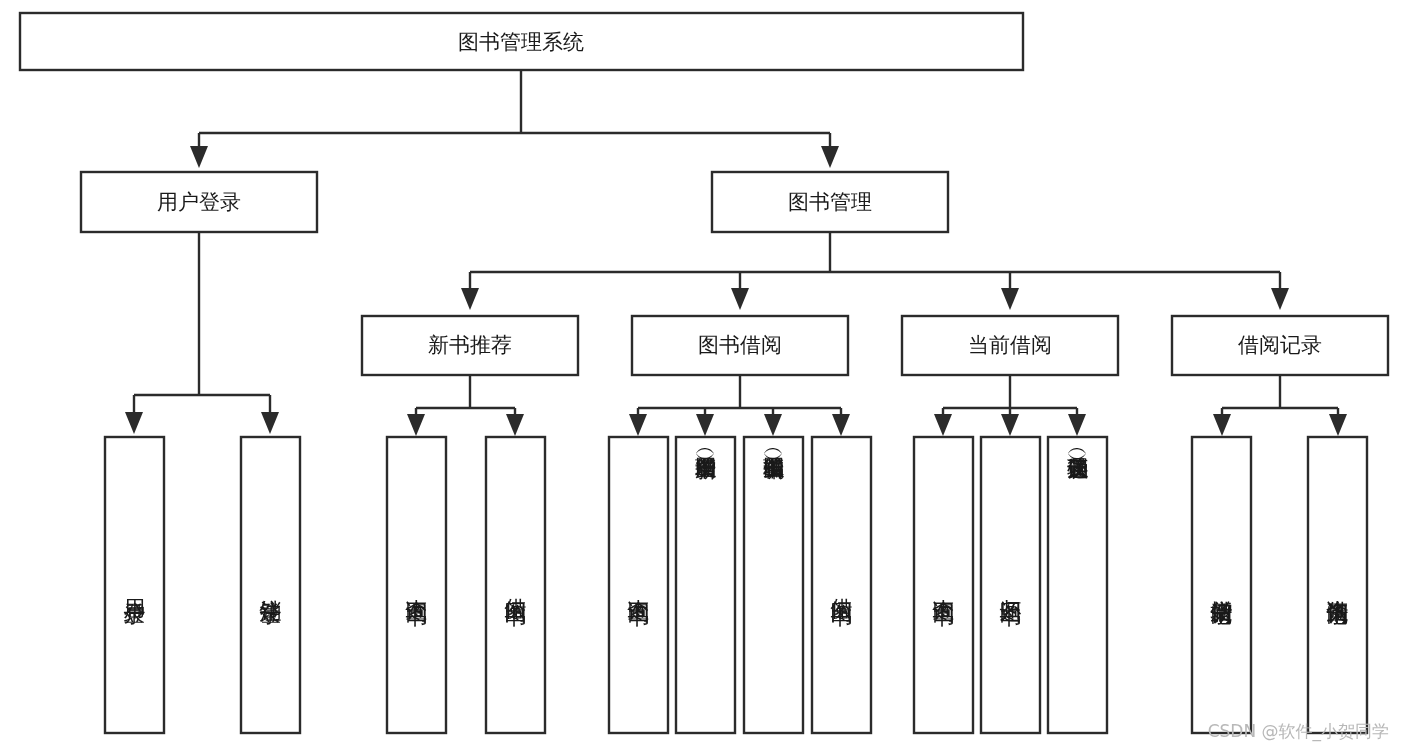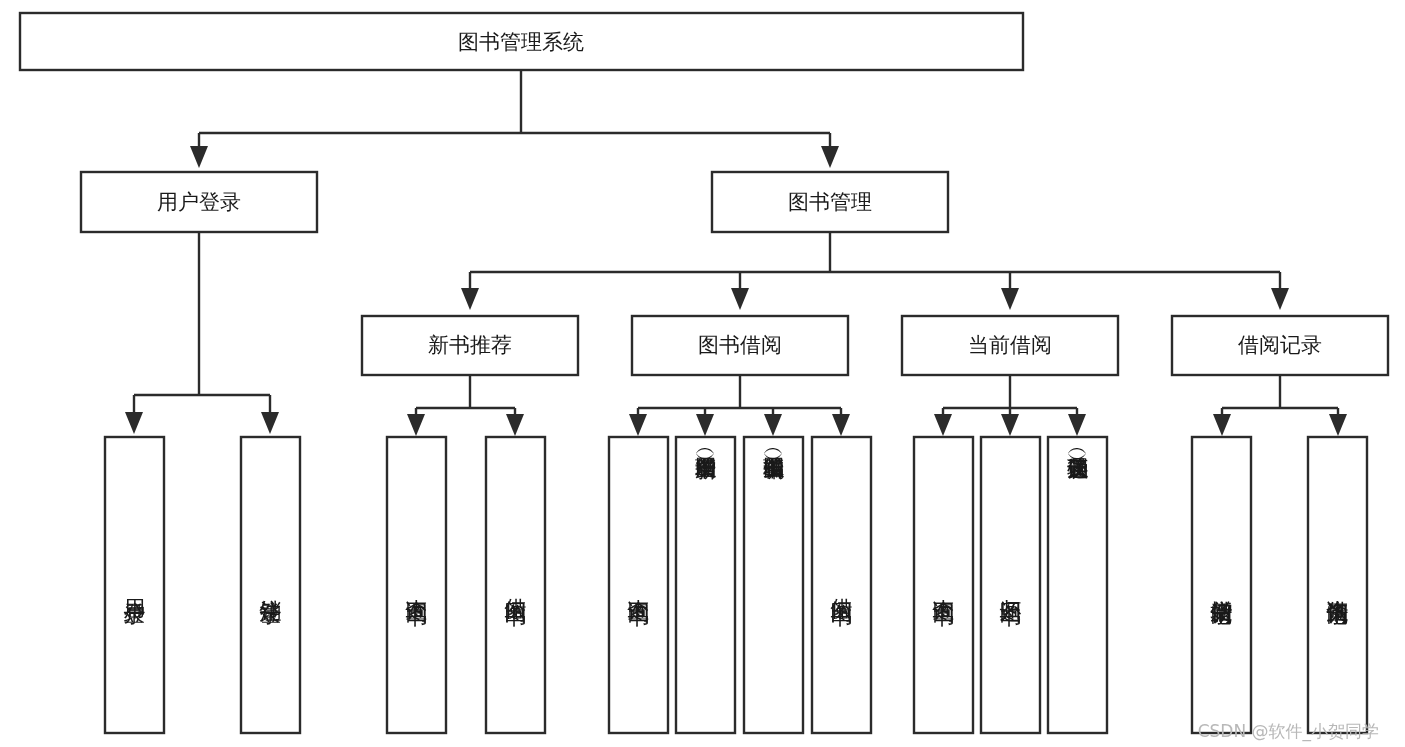--- a/index.html
+++ b/index.html
@@ -68,21 +68,21 @@
     font-family: "DejaVu Sans", "Liberation Sans", sans-serif;
     font-size: 22px;
     line-height: 1.08;
     color: #1a1a1a;
     letter-spacing: 2px;
     white-space: nowrap;
     text-align: center;
   }
   .watermark {
     position: absolute;
-    right: 26px;
+    right: 16px;
     bottom: 4px;
     font-family: "DejaVu Sans", "Liberation Sans", sans-serif;
     font-size: 17px;
     color: #b8b8b8;
     white-space: nowrap;
     pointer-events: none;
   }
 </style>
 </head>
 <body>

